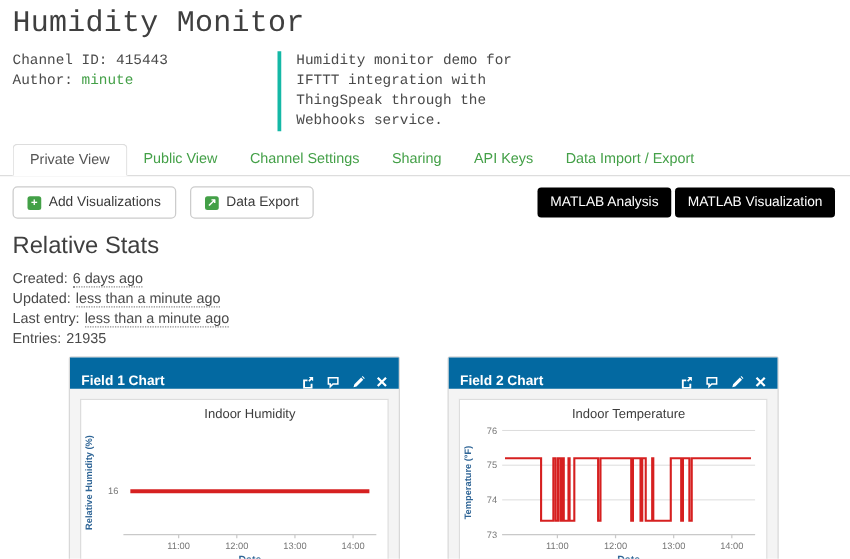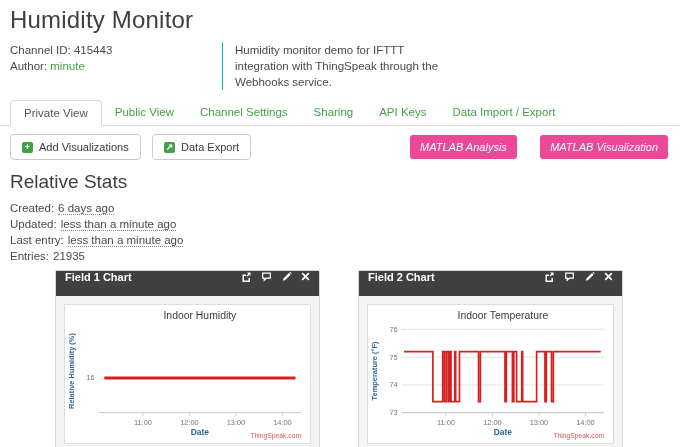--- a/index.html
+++ b/index.html
@@ -2,46 +2,46 @@
 <html><head>
 <meta charset="utf-8">
 <style>
   * { box-sizing: border-box; }
   html,body { margin:0; padding:0; }
   body {
     width:680px; height:447px; overflow:hidden; position:relative;
     background:#fff; color:#4a4a4a;
     font-family:"Liberation Sans", sans-serif; font-size:12px;
   }
-  .page-header { padding:6px 25px 0 10px; }
+  .page-header { padding:6px 25px 0 10px;font-family:Liberation Mono, monospace; }
   h1.page-title { font-size:24px; font-weight:400; color:#3f3f3f; margin:0 0 8px; letter-spacing:.2px; }
   .meta-row { display:flex; font-size:11.5px; line-height:16px; }
   .channel-info { width:212px; }
   .green-link { color:#44a048; cursor:pointer; }
-  .description { border-left:1px solid #14b8a6; padding-left:12px; width:225px; }
+  .description { border-left:3px solid #14b8a6; padding-left:12px; width:225px; }
 
   ul.tabs { display:flex; list-style:none; margin:10px 0 0; padding:0 0 0 10px; border-bottom:1px solid #ddd; font-size:11.5px; }
   ul.tabs li { padding:6px 13px; color:#44a048; cursor:pointer; margin-bottom:-1px; white-space:nowrap; }
   ul.tabs li.active { background:#fff; border:1px solid #ddd; border-bottom-color:#fff; border-radius:4px 4px 0 0; color:#555; }
 
   .toolbar { display:flex; justify-content:space-between; align-items:center; padding:8px 12px 8px 10px; }
   .btn-outline { display:inline-flex; align-items:center; gap:6px; background:#fff; border:1px solid #ccc; border-radius:4px; padding:6px 11px; font-size:11px; color:#3a3a3a; margin-right:8px; cursor:pointer; }
   .ico-box { width:11px; height:11px; background:#43a047; border-radius:2px; color:#fff; display:inline-flex; align-items:center; justify-content:center; font-size:9px; font-weight:bold; line-height:1; }
-  .btn-green { display:inline-block; background:#ec4899; color:#fff; border:none; border-radius:3px; padding:6px 10px; font-size:11px; margin-left:20px; cursor:pointer;font-style:italic; }
+  .btn-green { display:inline-block; background:#000000; color:#fff; border:none; border-radius:3px; padding:6px 10px; font-size:11px; margin-left:0; cursor:pointer; }
 
   .stats { padding:0 10px; }
   h2.stats-heading { font-size:19px; font-weight:400; color:#3f3f3f; margin:3px 0 7px; }
   .stat-line { font-size:11.5px; line-height:16px; }
   .stat-line .lbl { margin-right:4px;margin-top:44px; }
   .stat-val { border-bottom:1px dotted #888; cursor:pointer;margin-top:24px; }
   .stat-val.plain { border-bottom:none; cursor:default; }
 
   .panels { display:flex; margin:6px 0 0 55px; gap:38px; }
   .panel { width:265px; background:#f4f4f4; border:1px solid #d8d8d8; border-radius:2px; }
-  .panel-header { background:#404040; color:#fff; height:25px; display:flex; align-items:flex-start; padding:0 9px; font-size:11px; font-weight:bold; }
+  .panel-header { background:#0369a1; color:#fff; height:25px; display:flex; align-items:flex-end; padding:0 9px; font-size:11px; font-weight:bold; }
   .panel-icons { margin-left:auto; display:flex; gap:9px; align-items:center; }
   .panel-icons .pi { cursor:pointer; display:flex; }
   .panel-body { padding:8px; }
   .chart-box { background:#fff; border:1px solid #ddd; height:140px; }
   svg.chart { width:100%; height:100%; display:block; }
 </style>
 </head>
 <body>
 
 <div class="page-header">

